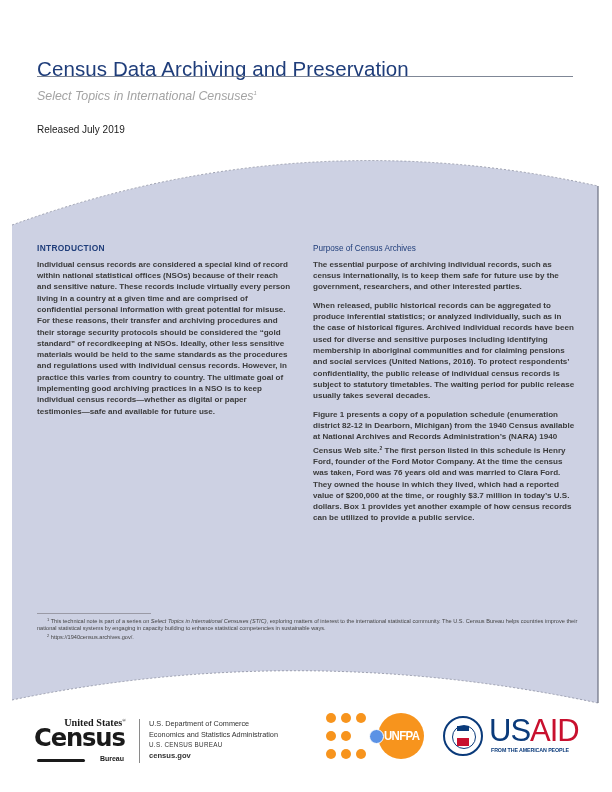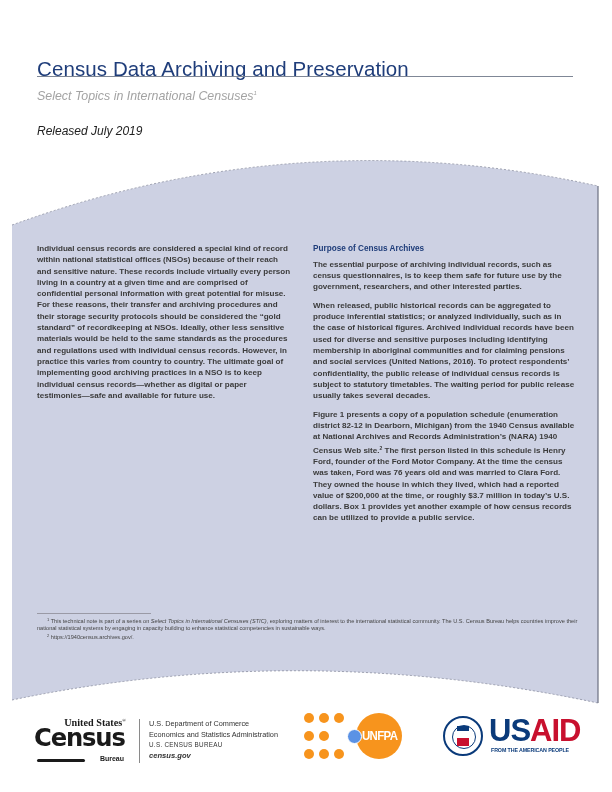--- a/index.html
+++ b/index.html
@@ -3,80 +3,81 @@
 <meta charset="utf-8">
 <style>
   html, body { margin: 0; padding: 0; background: #ffffff; }
   body { width: 612px; height: 792px; position: relative; overflow: hidden;
          font-family: "Liberation Sans", sans-serif; color: #3a3a3a; }
   .abs { position: absolute; }
   #title { left: 37px; top: 57px; font-size: 20.5px; color: #1f3d7a; letter-spacing: 0.1px; white-space: nowrap; }
   #title-rule { left: 37px; top: 76px; width: 536px; height: 1px; background: #7f8796; }
   #subtitle { left: 37px; top: 89px; font-size: 12.4px; font-style: italic; color: #a3a3a3; white-space: nowrap; }
   #subtitle sup { font-size: 6px; vertical-align: 5px; }
-  #released { left: 37px; top: 124px; font-size: 12px; color: #222; white-space: nowrap; font-style: italic; }
+  #released { left: 37px; top: 124px; font-size: 10px; color: #222; white-space: nowrap; }
   #panel { left: 0; top: 0; width: 612px; height: 792px; }
   .col { font-size: 8.05px; line-height: 11.3px; color: #3b3b3b; }
   .col p { margin: 0 0 7.2px 0; font-weight: bold; }
   #col-left { left: 37px; top: 243px; width: 254px; }
   #col-right { left: 313px; top: 243px; width: 262px; }
   .h-intro { font-size: 8.4px; font-weight: bold; color: #1f3d7a; letter-spacing: 0.3px; margin-bottom: 4.5px; }
-  .h-purpose { font-size: 8.2px; font-weight: bold; color: #1f3d7a; margin-bottom: 4.5px; }
+  .h-purpose { font-size: 8.2px; font-weight: normal; color: #1f3d7a; margin-bottom: 4.5px; }
   sup.fn { font-size: 5px; vertical-align: 3px; }
   #fn-rule { left: 37px; top: 613px; width: 114px; height: 1px; background: #9a9aa6; }
   #footnotes { left: 37px; top: 616px; width: 548px; font-size: 5.6px; line-height: 7.1px; color: #444; }
   #footnotes .fnl { text-indent: 10px; margin: 0; }
   #footnotes sup { font-size: 4px; vertical-align: 2px; }
   
   #census-logo { left: 34px; top: 717px; width: 92px; height: 52px; }
   .census-us { position: absolute; right: 0; top: 0; font-family: "Liberation Serif", serif; font-size: 10.2px; font-weight: bold; color: #1a1a1a; white-space: nowrap; }
   .census-us sup { font-size: 5px; vertical-align: 4px; }
   .census-word { position: absolute; left: 0; top: 5px; font-family: "DejaVu Sans", sans-serif; font-weight: bold; font-size: 25.5px; color: #1a1a1a; letter-spacing: -1.2px; transform: scaleX(0.95); transform-origin: left; }
   .census-bar { position: absolute; left: 3px; top: 42px; width: 48px; height: 3px; background: #1a1a1a; border-radius: 2px; }
   .census-bureau { position: absolute; right: 2px; top: 38px; font-family: "Liberation Sans", sans-serif; font-size: 7px; font-weight: bold; color: #1a1a1a; }
   #census-sep { left: 139px; top: 719px; width: 1px; height: 44px; background: #8a8a8a; }
   #census-text { left: 149px; top: 719px; font-size: 7.3px; line-height: 10.5px; color: #333; white-space: nowrap; }
   #census-text .small { font-size: 6.3px; letter-spacing: 0.3px; }
-  #census-text .url { font-style: italic; font-weight: bold; font-size: 7.6px; }
-  #unfpa { left: 304px; top: 713px; width: 96px; height: 50px; }
+  #census-text .url { font-weight: bold; font-size: 7.6px; }
+  #unfpa { left: 326px; top: 713px; width: 96px; height: 50px; }
   .dot { position: absolute; width: 10px; height: 10px; border-radius: 50%; background: #f7941d; }
   .unfpa-circle { position: absolute; left: 52px; top: 0; width: 46px; height: 46px; border-radius: 50%; background: #f7941d; }
   .unfpa-word { position: absolute; left: 58px; top: 15px; font-family: "Liberation Sans", sans-serif; font-weight: bold; font-size: 13.5px; color: #ffffff; letter-spacing: -0.8px; transform: scaleX(0.85); transform-origin: left; }
   .un-emblem { position: absolute; left: 43px; top: 16px; width: 13px; height: 13px; border-radius: 50%; background: #5b92e5; border: 1px solid #ffffff; }
   #usaid { left: 443px; top: 714px; width: 150px; height: 50px; }
   .usaid-seal { position: absolute; left: 0; top: 2px; width: 40px; height: 40px; border-radius: 50%; border: 2px solid #0a3a7a; box-sizing: border-box; background: #ffffff; }
   .usaid-seal-inner { position: absolute; left: 7px; top: 7px; width: 22px; height: 22px; border-radius: 50%; border: 1px solid #0a3a7a; }
   .usaid-shield { position: absolute; left: 12px; top: 8px; width: 12px; height: 20px; background: linear-gradient(#0a3a7a 0 5px, #fff 5px 12px, #c8102e 12px 20px); }
-  .usaid-word { position: absolute; left: 46px; top: 1px; font-family: "Liberation Sans", sans-serif; font-weight: bold; font-size: 31px; letter-spacing: -1px; white-space: nowrap; line-height: 1; }
+  .usaid-word { position: absolute; left: 46px; top: 1px; font-family: "Liberation Sans", sans-serif; font-weight: normal; font-size: 31px; letter-spacing: -1px; white-space: nowrap; line-height: 1; }
   .usaid-word .us { color: #0a3a7a; }
   .usaid-word .aid { color: #c8102e; }
   .usaid-tag { position: absolute; left: 48px; top: 33px; font-family: "Liberation Sans", sans-serif; font-weight: bold; font-size: 5.3px; color: #0a3a7a; letter-spacing: -0.1px; white-space: nowrap; }
 </style>
 </head>
 <body>
 
 <svg id="panel" class="abs" viewBox="0 0 612 792" width="612" height="792">
   <path d="M12,225 Q300,120 598,186 L598,703 Q300,640 12,700 Z" fill="#cdd1e3" stroke="none"></path>
   <path d="M12,225 Q300,120 598,186" fill="none" stroke="#8a8ea0" stroke-width="0.8" stroke-dasharray="2,2"></path>
   <path d="M12,700 Q300,640 598,703" fill="none" stroke="#8a8ea0" stroke-width="0.8" stroke-dasharray="2,2"></path>
   <line x1="598" y1="186" x2="598" y2="703" stroke="#6b6f80" stroke-width="1.2"></line>
 </svg>
 
 <div id="title" class="abs">Census Data Archiving and Preservation</div>
 <div id="title-rule" class="abs"></div>
 <div id="subtitle" class="abs"><span>Select Topics in International Censuses</span><sup>1</sup></div>
 <div id="released" class="abs">Released July 2019</div>
 
 <div id="col-left" class="abs col">
+  <div class="h-intro">INTRODUCTION</div>
   <p>Individual census records are considered a special kind of record within national statistical offices (NSOs) because of their reach and sensitive nature. These records include virtually every person living in a country at a given time and are comprised of confidential personal information with great potential for misuse. For these reasons, their transfer and archiving procedures and their storage security protocols should be considered the “gold standard” of recordkeeping at NSOs. Ideally, other less sensitive materials would be held to the same standards as the procedures and regulations used with individual census records. However, in practice this varies from country to country. The ultimate goal of implementing good archiving practices in a NSO is to keep individual census records—whether as digital or paper testimonies—safe and available for future use.</p>
 </div>
 
 <div id="col-right" class="abs col">
   <div class="h-purpose">Purpose of Census Archives</div>
-  <p>The essential purpose of archiving individual records, such as census questionnaires, is to keep them safe for future use by the government, researchers, and other interested parties.</p>
+  <p>The essential purpose of archiving individual records, such as census internationally, is to keep them safe for future use by the government, researchers, and other interested parties.</p>
   <p>When released, public historical records can be aggregated to produce inferential statistics; or analyzed individually, such as in the case of historical figures. Archived individual records have been used for diverse and sensitive purposes including identifying membership in aboriginal communities and for claiming pensions and social services (United Nations, 2016). To protect respondents’ confidentiality, the public release of individual census records is subject to statutory timetables. The waiting period for public release usually takes several decades.</p>
   <p><span>Figure 1 presents a copy of a population schedule (enumeration district 82-12 in Dearborn, Michigan) from the 1940 Census available at National Archives and Records Administration’s (NARA) 1940 Census Web site.</span><sup class="fn">2</sup><span> The first person listed in this schedule is Henry Ford, founder of the Ford Motor Company. At the time the census was taken, Ford was 76 years old and was married to Clara Ford. They owned the house in which they lived, which had a reported value of $200,000 at the time, or roughly $3.7 million in today’s U.S. dollars. Box 1 provides yet another example of how census records can be utilized to provide a public service.</span></p>
 </div>
 
 <div id="fn-rule" class="abs"></div>
 <div id="footnotes" class="abs">
   <p class="fnl"><sup>1</sup><span> This technical note is part of a series on </span><i>Select Topics in International Censuses (STIC)</i><span>, exploring matters of interest to the international statistical community. The U.S. Census Bureau helps countries improve their national statistical systems by engaging in capacity building to enhance statistical competencies in sustainable ways.</span></p>
   <p class="fnl"><sup>2</sup><span> https://1940census.archives.gov/.</span></p>
 </div>
 

